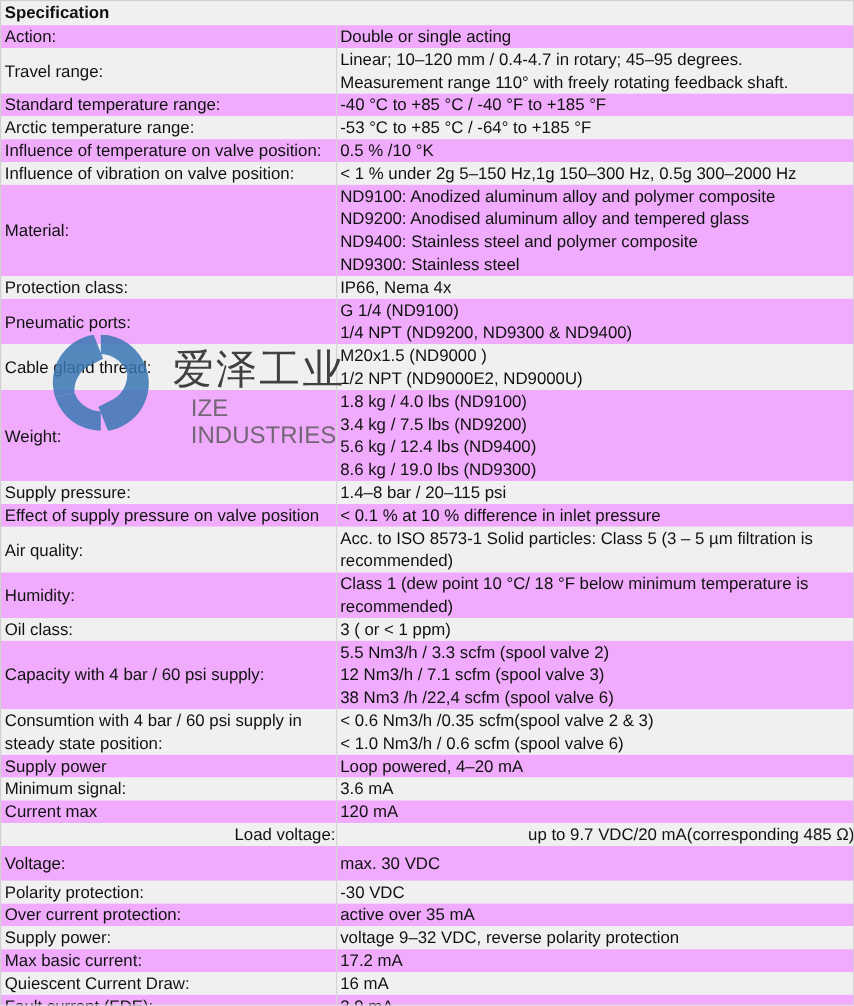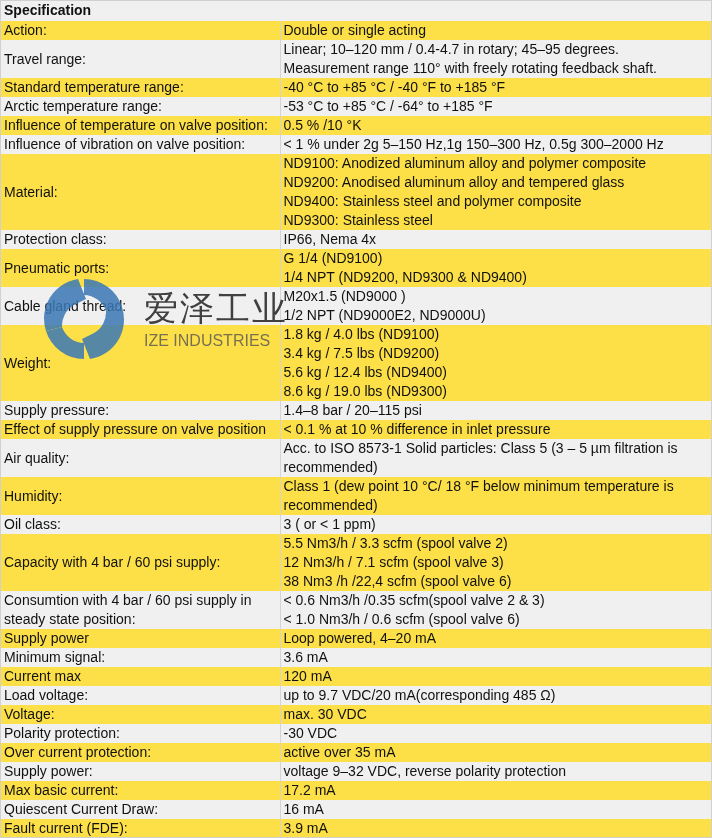--- a/index.html
+++ b/index.html
@@ -5,28 +5,28 @@
   html, body { margin: 0; padding: 0; background: #ffffff; }
   body { width: 712px; height: 838px; overflow: hidden; position: relative;
          font-family: "Liberation Sans", sans-serif; font-size: 14px; color: #111; }
   .sheet { position: absolute; left: 0; top: 0; width: 712px; }
   table { border-collapse: collapse; width: 712px; table-layout: fixed; }
   col.c1 { width: 280px; }
   col.c2 { width: 432px; }
   td { padding: 0 0 0 4px; vertical-align: middle; line-height: 19px; white-space: nowrap; }
   td.val { border-left: 1px solid #d4d4d4; padding-left: 3px; white-space: normal; }
   tr.gray td { background: #f0f0f0; }
-  tr.white td { background: #fde047; }
+  tr.white td { background: #f0abfc; }
   tr.head td { background: #f0f0f0; font-weight: bold; height: 21px; }
   .line { display: block; line-height: 19px; }
   .watermark { position: absolute; left: 42px; top: 277px; width: 250px; height: 96px; pointer-events: none; }
   .wm-logo { position: absolute; left: 0; top: 0; width: 84px; height: 84px; opacity: 0.85; }
   .wm-cn { position: absolute; left: 102px; top: 13px; font-size: 34px; line-height: 36px; color: #222;
            font-family: "DejaVu Sans", sans-serif; letter-spacing: 2px; opacity: 0.85; }
-  .wm-en { position: absolute; left: 102px; top: 53px; font-size: 16px; line-height: 22px; color: #555;
+  .wm-en { position: absolute; left: 117px; top: 53px; font-size: 20px; line-height: 22px; color: #555;
            letter-spacing: 0px; opacity: 0.8; }
   .frame { position: absolute; left: 0; top: 0; width: 710px; height: 836px; border: 1px solid #d0d0d0; pointer-events: none; }
 </style>
 </head>
 <body>
 
 <div class="sheet">
   <table>
     <colgroup>
         <col class="c1">
@@ -167,27 +167,27 @@
           <td class="val">
             <span class="line">3.6 mA</span>
           </td>
         </tr>
         <tr class="white" style="height: 19px;">
           <td class="lbl">Current max</td>
           <td class="val">
             <span class="line">120 mA</span>
           </td>
         </tr>
-        <tr class="gray" style="height: 19px;">
+        <tr class="gray" style="height: 19px; text-align: right;">
           <td class="lbl">Load voltage:</td>
           <td class="val">
             <span class="line">up to 9.7 VDC/20 mA(corresponding 485 Ω)</span>
           </td>
         </tr>
-        <tr class="white" style="height: 19px;">
+        <tr class="white" style="height: 29px;">
           <td class="lbl">Voltage:</td>
           <td class="val">
             <span class="line">max. 30 VDC</span>
           </td>
         </tr>
         <tr class="gray" style="height: 18px;">
           <td class="lbl">Polarity protection:</td>
           <td class="val">
             <span class="line">-30 VDC</span>
           </td>

